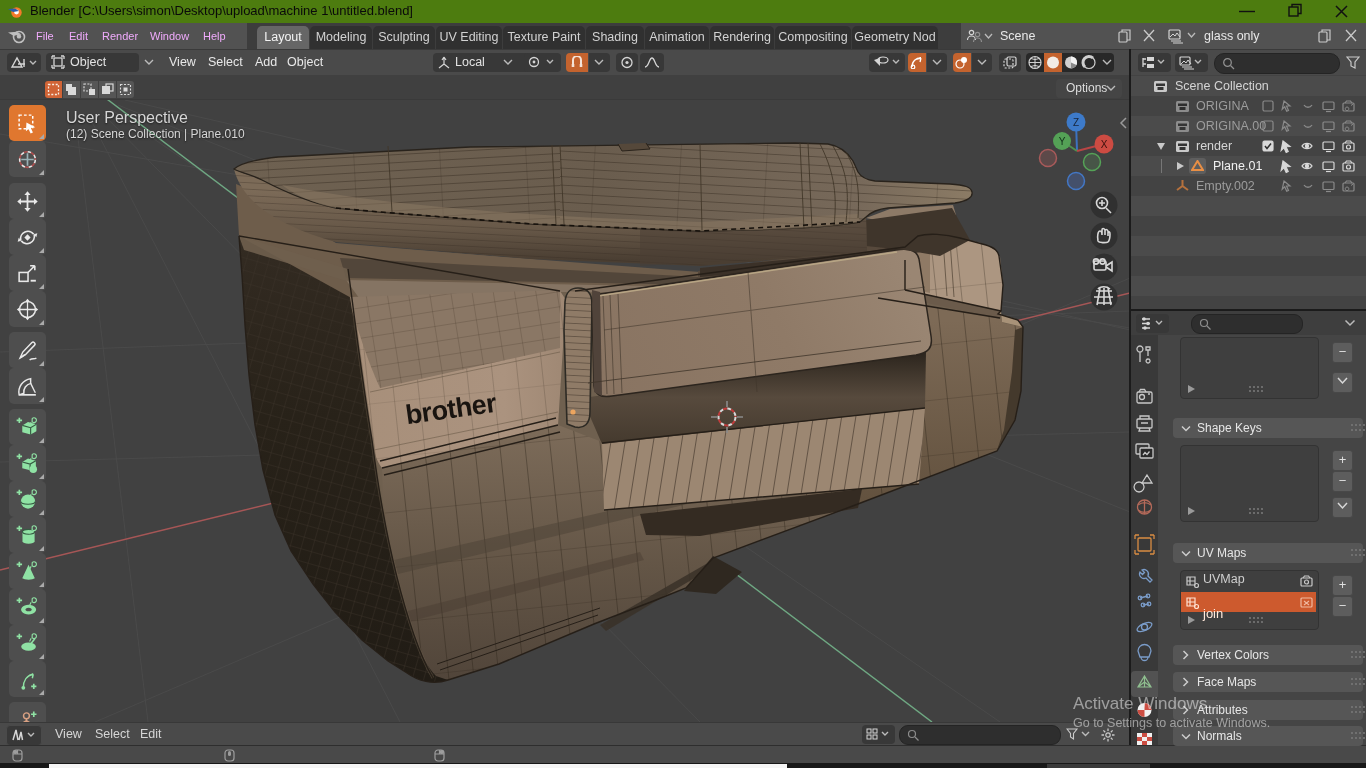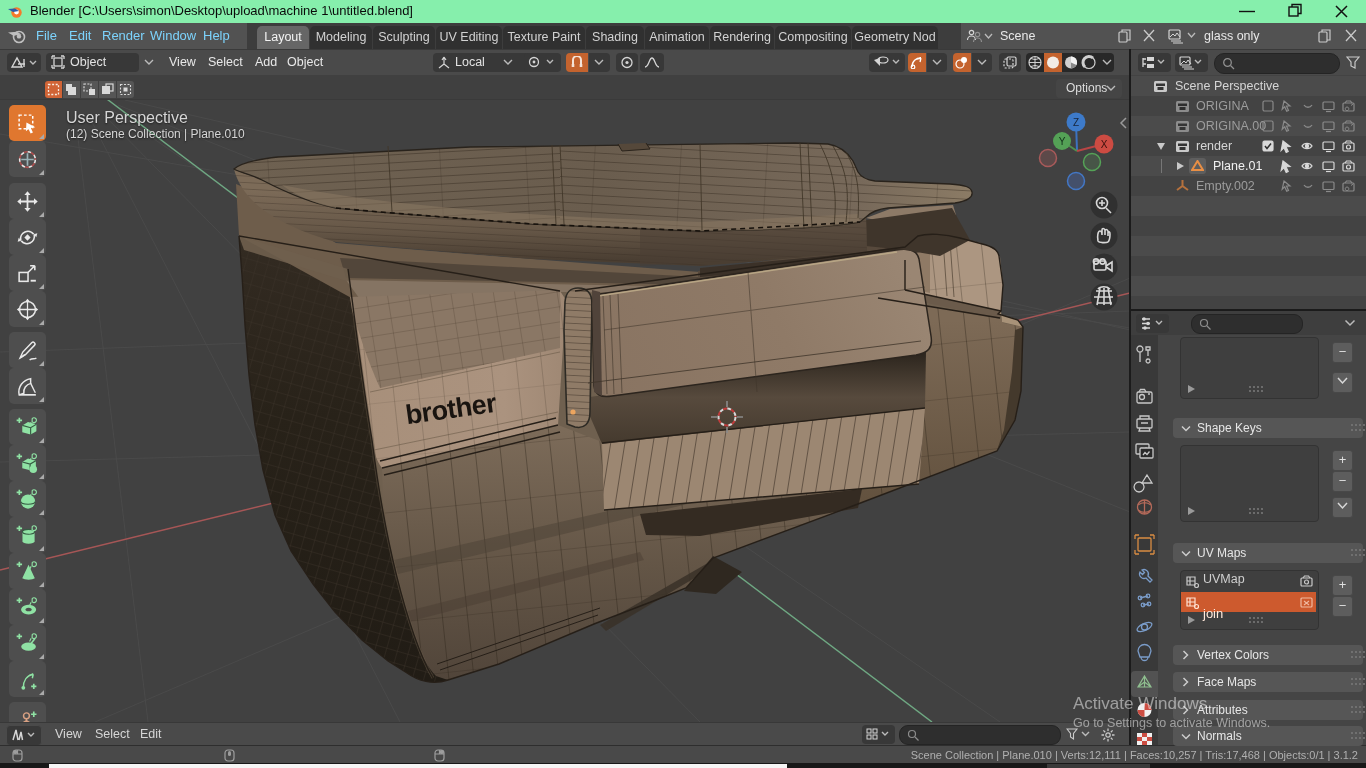--- a/index.html
+++ b/index.html
@@ -1,20 +1,20 @@
 <!DOCTYPE html>
 <html><head>
 <meta charset="utf-8">
 <style>
 html,body{margin:0;padding:0;width:1366px;height:768px;overflow:hidden;background:#1d1d1d;
   font-family:"Liberation Sans",sans-serif;-webkit-font-smoothing:antialiased;}
 .abs{position:absolute;}
-#titlebar{left:0;top:0;width:1366px;height:31px;background:#86efac;color:#0a0a0a;font-size:13px;}
+#titlebar{left:0;top:0;width:1366px;height:31px;background:#4d7c0f;color:#0a0a0a;font-size:13px;}
 #topbar{left:0;top:23px;width:1366px;height:26px;background:#525252;}
-.menu{color:#7dd3fc;font-size:13px;line-height:26px;}
+.menu{color:#f0abfc;font-size:11px;line-height:26px;}
 #tabstrip{left:247px;top:0;width:714px;height:26px;background:#3d3d3d;}
 .tab{height:23px;margin-top:3px;background:#303030;color:#d2d2d2;font-size:12.5px;line-height:23px;
   text-align:center;border-radius:5px 5px 0 0;float:left;margin-right:1px;white-space:nowrap;overflow:hidden;}
 .tab.active{background:#666666;color:#f4f4f4;}
 #vphead{left:0;top:49px;width:1130px;height:25px;background:#4a4a4a;border-top:1px solid #3a3a3a;}
 #outhead{left:1131px;top:49px;width:235px;height:25px;background:#4a4a4a;border-top:1px solid #3a3a3a;}
 .hbtn{background:#383838;border-radius:4px;color:#dcdcdc;}
 .htxt{color:#e8e8e8;font-size:12.5px;line-height:25px;}
 #toolsettings{left:0;top:75px;width:1130px;height:25px;background:#404040;border-bottom:1px solid #3a3a3a;box-sizing:border-box;}
 #statusbar{left:0;top:745px;width:1366px;height:18px;background:#494949;color:#b0b0b0;font-size:11px;line-height:18px;border-top:1px solid #2e2e2e;box-sizing:border-box;}
@@ -735,41 +735,40 @@
   </svg>
   <svg class="abs" style="left:224px;top:3px" width="11" height="13" viewBox="0 0 11 13">
     <rect x="1" y="1" width="9" height="11" rx="3" fill="none" stroke="#9d9d9d" stroke-width="1.2"></rect>
     <rect x="4" y="2" width="3" height="5" rx="1.5" fill="#9d9d9d"></rect>
   </svg>
   <svg class="abs" style="left:434px;top:3px" width="11" height="13" viewBox="0 0 11 13">
     <rect x="1" y="1" width="9" height="11" rx="3" fill="none" stroke="#9d9d9d" stroke-width="1.2"></rect>
     <path d="M5.5,1 V5 M1,5 H10" stroke="#9d9d9d" stroke-width="1.2"></path>
       <rect x="5.5" y="1" width="4.5" height="4" rx="2" fill="#9d9d9d"></rect>
   </svg>
-  <div class="abs" style="right:8px;top:0">Scene Collection | Plane.010 | Verts:12,111 | Faces:10,257 | Tris:17,468 | Objects:0/1 | 3.1.2</div>
 </div>
 <div class="abs" id="bottomstrip">
   <div class="abs" style="left:49px;top:1px;width:738px;height:4px;background:#f5f5f5"></div>
   <div class="abs" style="left:1047px;top:1px;width:103px;height:4px;background:#3a3a3a"></div>
 </div>
 
 <div class="abs" id="outliner">
   <div class="abs row20" style="top:1px;background:#4b4b4b"></div>
   <div class="abs row20" style="top:41px;background:#4b4b4b"></div>
   <div class="abs row20" style="top:81px;background:#4b4b4b"></div>
   <div class="abs row20" style="top:121px;background:#4b4b4b"></div>
   <div class="abs row20" style="top:161px;background:#4b4b4b"></div>
   <div class="abs row20" style="top:201px;background:#4b4b4b"></div>
 
   <svg class="abs" style="left:22px;top:4px" width="15" height="14" viewBox="0 0 15 14">
     <rect x="1" y="2" width="13" height="11" rx="1.5" fill="#c9c9c9"></rect>
       <rect x="3" y="4.5" width="9" height="2.5" fill="#343434"></rect>
       <rect x="4.5" y="8" width="6" height="3" fill="#343434"></rect>
   </svg>
-  <div class="abs orow" style="left:44px;top:1px">Scene Perspective</div>
+  <div class="abs orow" style="left:44px;top:1px">Scene Collection</div>
 
   <svg class="abs" style="left:44px;top:24px" width="15" height="14" viewBox="0 0 15 14">
     <rect x="1" y="2" width="13" height="11" rx="1.5" fill="#8c8c8c"></rect>
       <rect x="3" y="4.5" width="9" height="2.5" fill="#2e2e2e"></rect>
       <rect x="4.5" y="8" width="6" height="3" fill="#2e2e2e"></rect>
   </svg>
   <div class="abs orow grey" style="left:65px;top:21px">ORIGINA</div>
 
   <svg class="abs" style="left:44px;top:44px" width="15" height="14" viewBox="0 0 15 14">
     <rect x="1" y="2" width="13" height="11" rx="1.5" fill="#8c8c8c"></rect>

